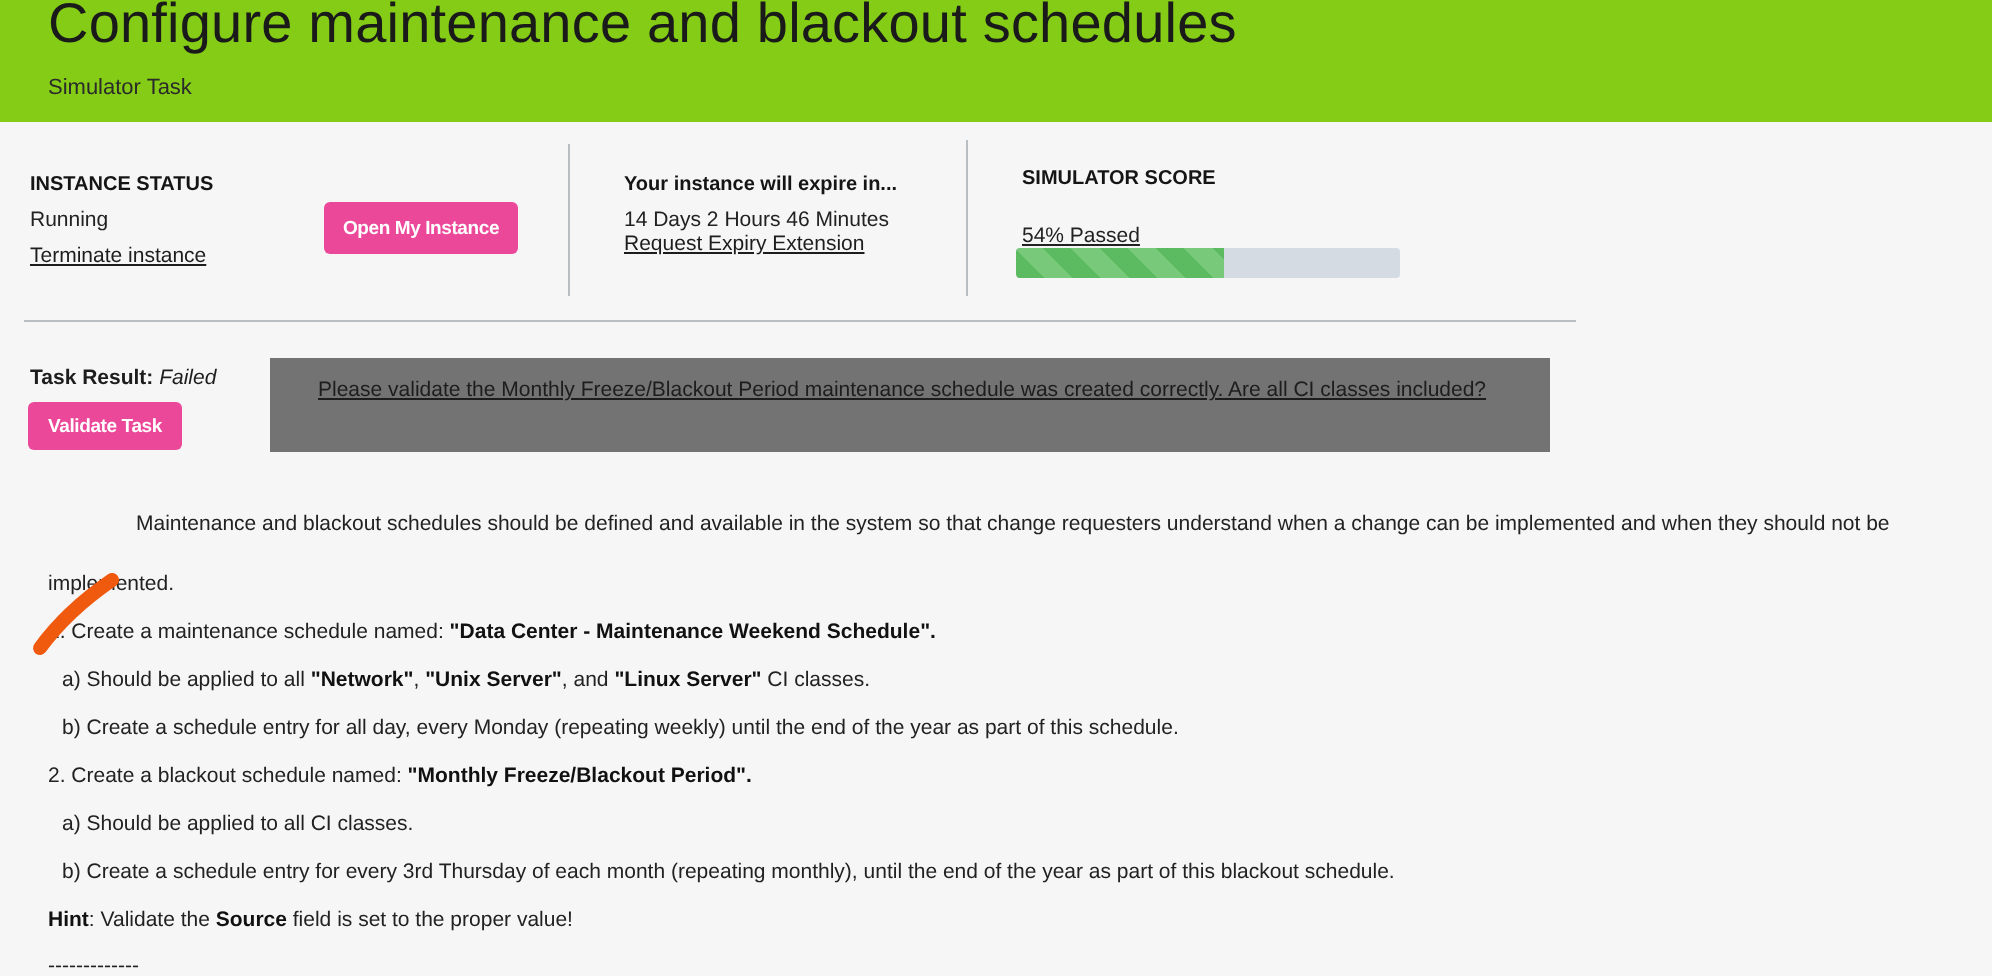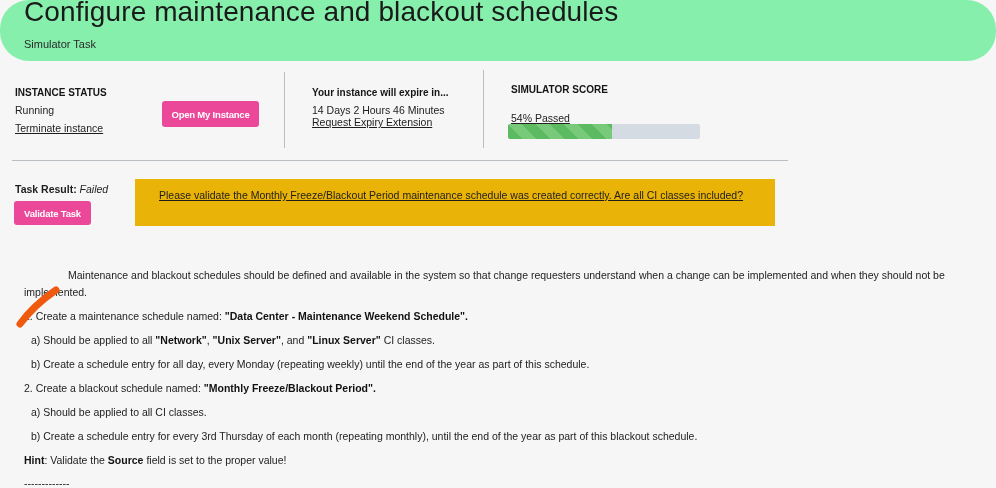--- a/index.html
+++ b/index.html
@@ -4,22 +4,21 @@
   <style>
     * { box-sizing: border-box; margin: 0; padding: 0; }
     html, body {
       width: 996px; height: 488px; overflow: hidden;
       background: #f6f6f6;
       font-family: "Liberation Sans", "DejaVu Sans", sans-serif;
       color: #1d1d1d;
     }
     .header {
       position: absolute; left: 0; top: 0; width: 996px; height: 61px;
-      background: #86efac;
-      border-radius: 29px;
+      background: #84cc16;
     }
     .page-title {
       position: absolute; left: 24px; top: -4px;
       font-size: 28px; font-weight: 300; color: #1a1a1a; letter-spacing: 0.1px;
       white-space: nowrap;
     }
     .page-subtitle {
       position: absolute; left: 24px; top: 38px;
       font-size: 11px; color: #2a2a2a;
     }
@@ -39,21 +38,21 @@
     .progress {
       position: absolute; left: 508px; top: 124px; width: 192px; height: 15px;
       background: #d5dbe2; border-radius: 2px; overflow: hidden;
     }
     .progress-fill {
       height: 100%;
       background: repeating-linear-gradient(45deg, #5cba60 0px, #5cba60 10px, #79c97b 10px, #79c97b 20px);
     }
     .alert {
       position: absolute; left: 135px; top: 179px; width: 640px; height: 47px;
-      background: #eab308;
+      background: #737373;
     }
     .alert-text {
       position: absolute; left: 24px; top: 9px; width: 600px;
       font-size: 10.5px; line-height: 15px; color: #1d1d1d;
       text-decoration: underline; cursor: pointer;
     }
     .body-text { position: absolute; left: 24px; font-size: 10.5px; color: #222; white-space: nowrap; }
     .body-text b { font-weight: 700; color: #111; }
     .marker {
       position: absolute; left: 14px; top: 283px; width: 50px; height: 48px;
@@ -92,21 +91,21 @@
 <div class="abs" style="left:15px;top:183px;font-size:10.5px;">
   <span style="font-weight:700;">Task Result:</span>
   <span style="font-style:italic;">Failed</span>
 </div>
 <button class="btn" style="left:14px;top:201px;width:77px;height:24px;">Validate Task</button>
 
 <div class="alert">
   <div class="alert-text">Please validate the Monthly Freeze/Blackout Period maintenance schedule was created correctly. Are all CI classes included?</div>
 </div>
 
-<div class="body-text" style="top:269px;padding-left:44px;">Maintenance and blackout schedules should be defined and available in the system so that change requesters understand when a change can be implemented and when they should not be</div>
+<div class="body-text" style="top:256px;padding-left:44px;">Maintenance and blackout schedules should be defined and available in the system so that change requesters understand when a change can be implemented and when they should not be</div>
 <div class="body-text" style="top:286px;">implemented.</div>
 
 <div class="body-text" style="top:310px;">
   <span>1. Create a maintenance schedule named: </span><b>"Data Center - Maintenance Weekend Schedule".</b>
 </div>
 <div class="body-text" style="left:31px;top:334px;">
   <span>a) Should be applied to all </span><b>"Network"</b><span>, </span><b>"Unix Server"</b><span>, and </span><b>"Linux Server"</b><span> CI classes.</span>
 </div>
 <div class="body-text" style="left:31px;top:358px;">b) Create a schedule entry for all day, every Monday (repeating weekly) until the end of the year as part of this schedule.</div>
 

